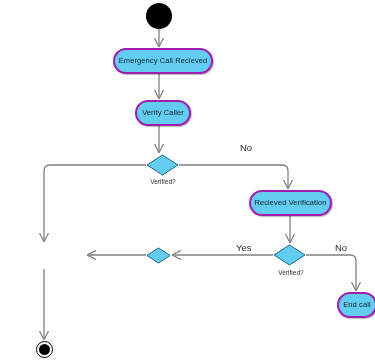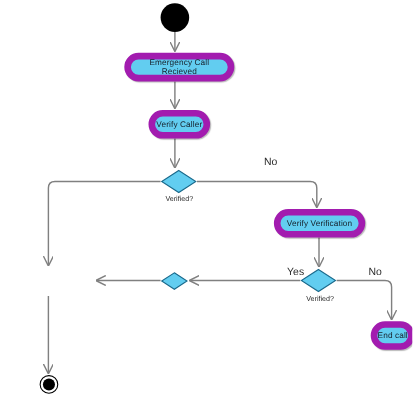--- a/index.html
+++ b/index.html
@@ -25,21 +25,21 @@
   .node {
     position: absolute;
     box-sizing: border-box;
     display: flex;
     align-items: center;
     justify-content: center;
     text-align: center;
   }
   .action {
     background: #62cdf0;
-    border: 6px solid #a21caf;
+    border: 2px solid #a21caf;
     border-radius: 13px;
     color: #16202a;
     font-size: 7.5px;
     line-height: 1.1;
     letter-spacing: 0.1px;
     box-shadow: 1px 1px 1px rgba(0,0,0,0.28);
   }
   .initial-node {
     background: #000000;
     border-radius: 50%;
@@ -111,21 +111,21 @@
   </div>
 
   <div class="node decision" style="left:146px; top:154px; width:33px; height:22px;">
     <svg width="33" height="22" viewBox="0 0 33 22" xmlns="http://www.w3.org/2000/svg">
       <polygon points="16.5,1 32,11 16.5,21 1,11" fill="#62cdf0" stroke="#1a6a8c" stroke-width="1"></polygon>
     </svg>
   </div>
   <div class="node-caption" style="left:140px; top:178px; width:46px;">Verified?</div>
 
   <div class="node action" style="left:249px; top:190px; width:83px; height:26px;">
-    <span>Verify Verification</span>
+    <span>Recieved Verification</span>
   </div>
 
   <div class="node decision" style="left:273px; top:244px; width:33px; height:22px;">
     <svg width="33" height="22" viewBox="0 0 33 22" xmlns="http://www.w3.org/2000/svg">
       <polygon points="16.5,1 32,11 16.5,21 1,11" fill="#62cdf0" stroke="#1a6a8c" stroke-width="1"></polygon>
     </svg>
   </div>
   <div class="node-caption" style="left:268px; top:269px; width:46px;">Verified?</div>
 
   <div class="node decision" style="left:146px; top:247px; width:25px; height:17px;">
@@ -137,16 +137,16 @@
 
   <div class="node action" style="left:337px; top:292px; width:40px; height:26px;">
     <span>End call</span>
   </div>
 
   <div class="node final-node" style="left:36px; top:341px; width:17px; height:17px;">
     <div class="inner"></div>
   </div>
 
   <div class="edge-label" style="left:224px; top:142px;">No</div>
-  <div class="edge-label" style="left:245px; top:242px;">Yes</div>
+  <div class="edge-label" style="left:220px; top:242px;">Yes</div>
   <div class="edge-label" style="left:319px; top:242px;">No</div>
 
 </div>
 
 </body></html>

